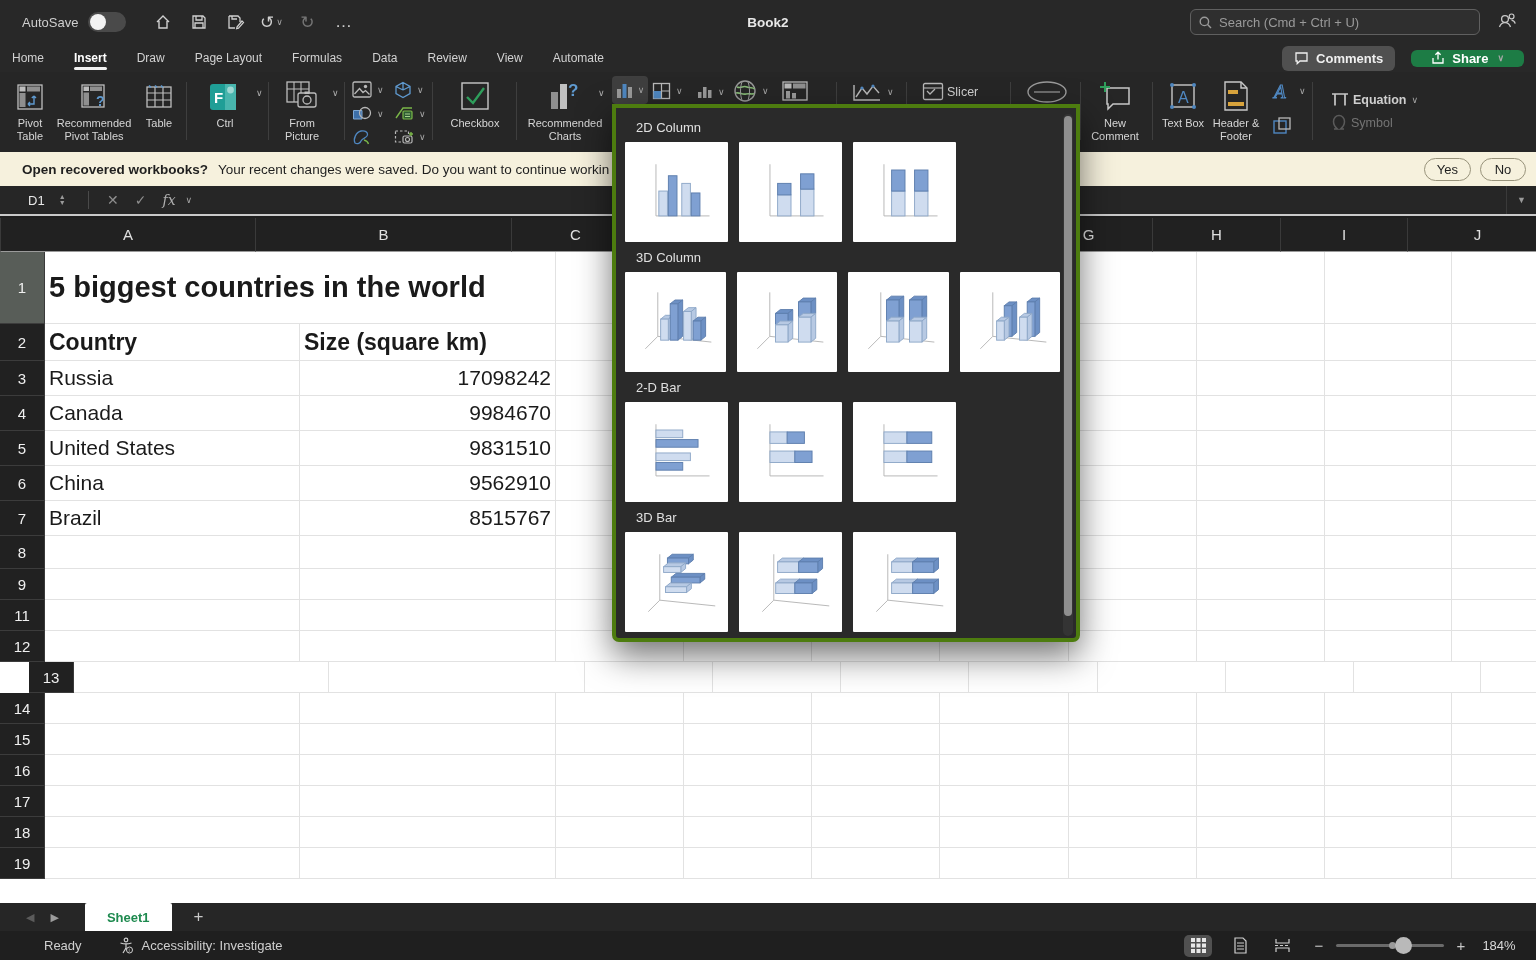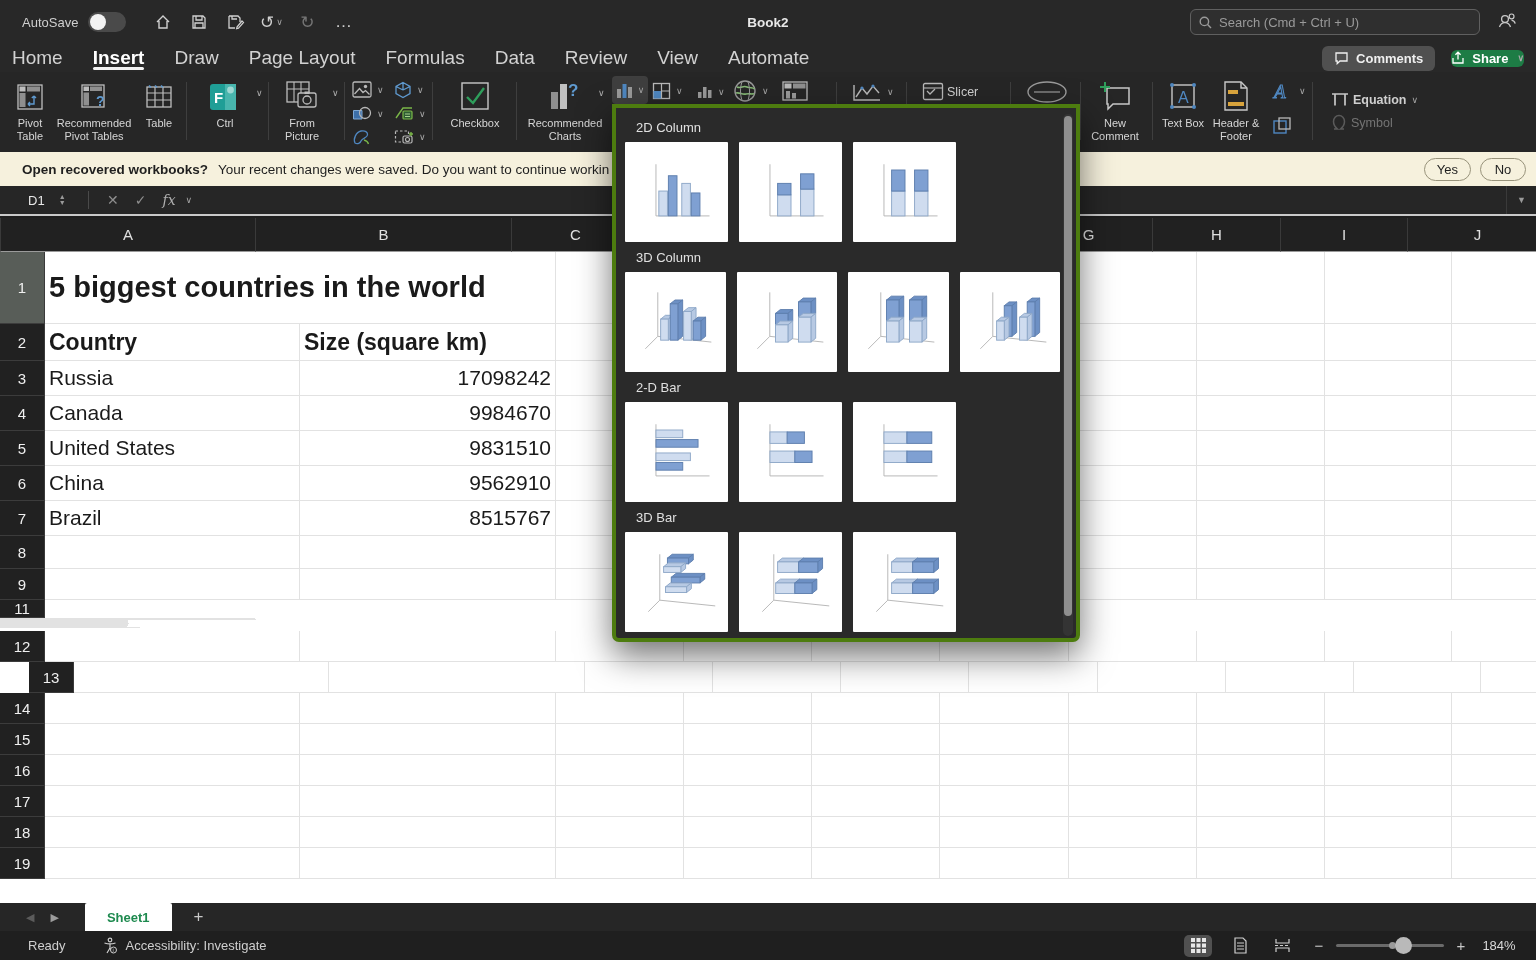--- a/index.html
+++ b/index.html
@@ -23,27 +23,27 @@
   .searchbox { position:absolute; right:56px; top:9px; width:290px; height:26px; border:1px solid #606060; border-radius:6px;
     background:#2f2f2f; display:flex; align-items:center; padding:0 8px; gap:7px; }
   .searchbox input { flex:1; background:transparent; border:none; outline:none; color:#d8d8d8; font-size:13px;
     font-family:"Liberation Sans", sans-serif; }
   .searchbox input::placeholder { color:#9a9a9a; }
   .account { position:absolute; right:16px; top:10px; width:24px; height:24px; color:#c8c8c8; }
 
   
   .tabrow { position:absolute; left:0; top:44px; width:100%; height:28px; background:#282828; display:flex; align-items:center; }
   .rtabs { display:flex; align-items:center; margin-left:12px; gap:30px; height:100%; }
-  .rtab { font-size:19px; color:#d2d2d2; height:100%; display:flex; align-items:center; position:relative; cursor:default; }
+  .rtab { font-size:12px; color:#d2d2d2; height:100%; display:flex; align-items:center; position:relative; cursor:default; }
   .rtab.active { color:#ffffff; font-weight:bold; }
   .rtab.active::after { content:""; position:absolute; left:0; right:0; bottom:2px; height:3px; border-radius:2px; background:#f2f2f2; }
   .tabrow-right { position:absolute; right:12px; top:44px; height:28px; display:flex; align-items:center; gap:16px; }
   .btn-comments { height:25px; padding:0 12px; background:#505050; border-radius:6px; display:flex; align-items:center; gap:7px;
     color:#f0f0f0; font-size:13px; font-weight:bold; }
-  .btn-share { height:17px; padding:0 0; background:#1d7c45; border-radius:6px; display:flex; align-items:center; gap:7px;
+  .btn-share { height:17px; padding:0 20px; background:#1d7c45; border-radius:6px; display:flex; align-items:center; gap:7px;
     color:#ffffff; font-size:13px; font-weight:bold; }
 
   
   .ribbon { position:absolute; left:0; top:72px; width:100%; height:80px; background:#262626; overflow:hidden; }
   .rb-big { position:absolute; top:6px; display:flex; flex-direction:column; align-items:center; color:#d6d6d6; }
   .rb-big .ic { height:34px; display:flex; align-items:flex-end; justify-content:center; }
   .rb-big .lb { font-size:11px; line-height:1.18; text-align:center; margin-top:5px; color:#d6d6d6; }
   .vdiv { position:absolute; top:10px; height:58px; width:1px; background:#3e3e3e; }
   .mini { position:absolute; display:flex; align-items:center; gap:3px; color:#c9c9c9; }
   .mini svg { display:block; }
@@ -104,21 +104,21 @@
   
   .sheettabs { position:absolute; left:0; top:903px; width:100%; height:28px; background:#262626; display:flex; align-items:center; }
   .nav-arrows { display:flex; gap:16px; margin-left:26px; color:#9c9c9c; font-size:11px; }
   .stab { height:28px; margin-left:26px; padding:0 22px; background:#ffffff; display:flex; align-items:center;
     font-size:13px; font-weight:bold; color:#1e8a4f; border-radius:2px 2px 0 0; }
   .addsheet { margin-left:22px; color:#c8c8c8; font-size:17px; }
 
   
   .statusbar { position:absolute; left:0; top:931px; width:100%; height:29px; background:#1f1f1f;
     display:flex; align-items:center; color:#cfcfcf; font-size:13px; }
-  .st-ready { margin-left:28px; }
+  .st-ready { margin-left:44px; }
   .st-acc { display:flex; align-items:center; gap:8px; margin-left:36px; }
   .st-right { position:absolute; right:0; display:flex; align-items:center; height:100%; }
   .viewbtn { width:28px; height:22px; border-radius:5px; display:flex; align-items:center; justify-content:center; margin-right:14px; }
   .viewbtn.sel { background:#505050; }
   .zminus,.zplus { color:#c8c8c8; font-size:15px; width:18px; text-align:center; }
   .zslider { width:108px; height:3px; background:#6a6a6a; border-radius:2px; position:relative; margin:0 8px; }
   .zslider .dot { position:absolute; left:49%; top:-2px; width:7px; height:7px; border-radius:50%; background:#9a9a9a; }
   .zslider .zknob { position:absolute; left:55%; top:-7px; width:17px; height:17px; border-radius:50%; background:#b9b9b9; }
   .zlevel { width:58px; text-align:center; margin-right:8px; color:#d8d8d8; }
 </style>
@@ -621,21 +621,21 @@
           <div class="cell" style="width: 256px;"></div>
           <div class="cell" style="width: 128px;"></div>
           <div class="cell" style="width: 128px;"></div>
           <div class="cell" style="width: 128px;"></div>
           <div class="cell" style="width: 129px;"></div>
           <div class="cell" style="width: 128px;"></div>
           <div class="cell" style="width: 128px;"></div>
           <div class="cell" style="width: 127px;"></div>
           <div class="cell" style="width: 140px;"></div>
         </div>
-        <div class="gridrow" style="height: 31px; flex-direction: column;">
+        <div class="gridrow" style="height: 31px;">
           <div class="rh">11</div>
           <div class="cell" style="width: 255px;"></div>
           <div class="cell" style="width: 256px;"></div>
           <div class="cell" style="width: 128px;"></div>
           <div class="cell" style="width: 128px;"></div>
           <div class="cell" style="width: 128px;"></div>
           <div class="cell" style="width: 129px;"></div>
           <div class="cell" style="width: 128px;"></div>
           <div class="cell" style="width: 128px;"></div>
           <div class="cell" style="width: 127px;"></div>

